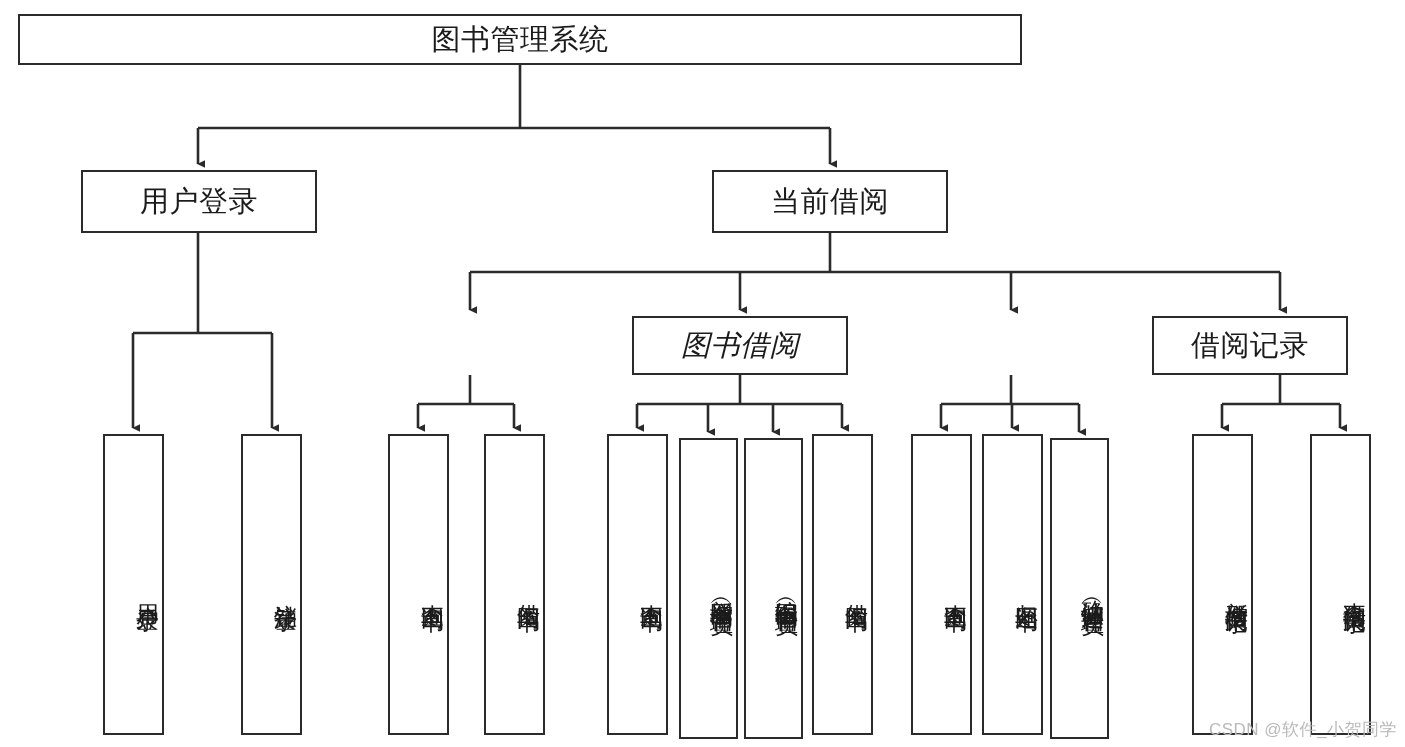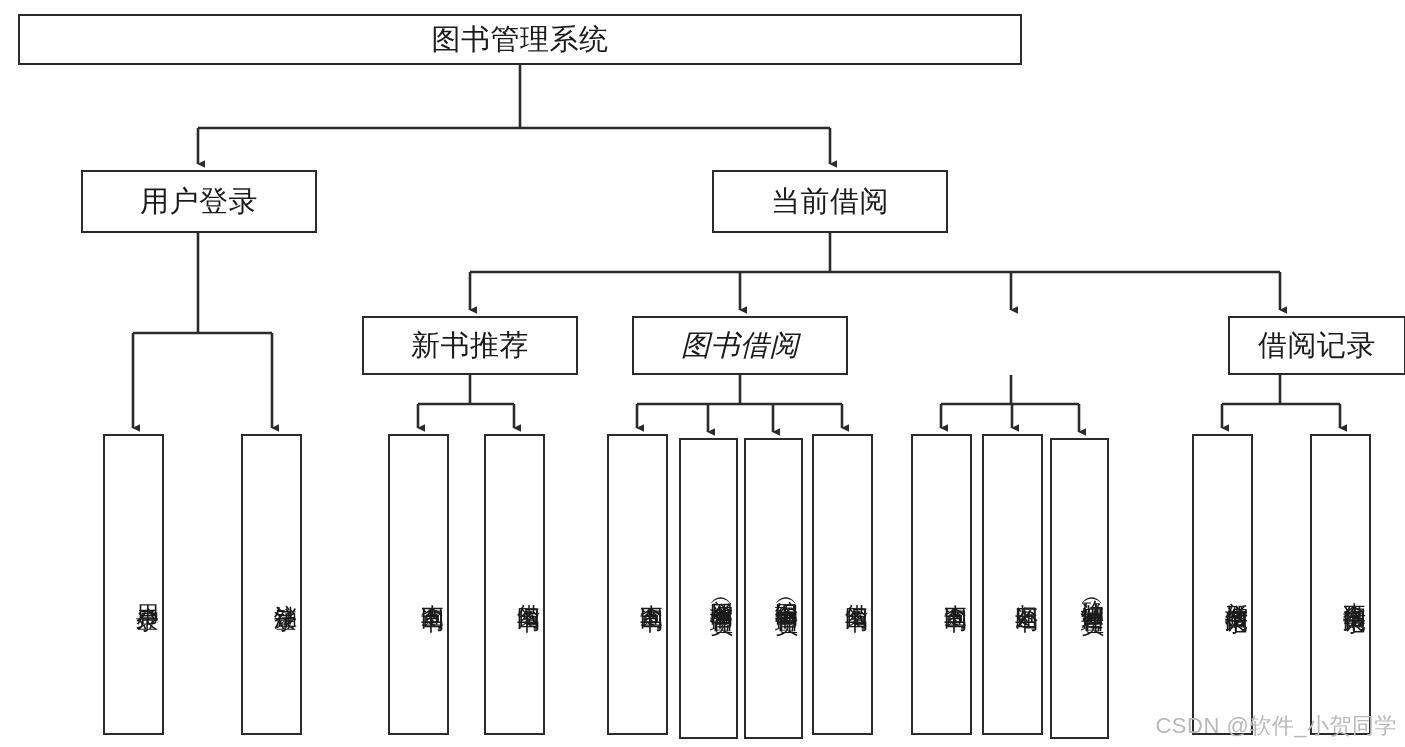--- a/index.html
+++ b/index.html
@@ -57,21 +57,21 @@
   }
   .node-v .vtext {
     writing-mode: vertical-rl;
     text-orientation: upright;
     display: block;
   }
   #watermark {
     position: absolute;
     right: 8px;
     bottom: 6px;
-    font-size: 22px;
+    font-size: 17px;
     color: #b9b9b9;
     white-space: nowrap;
     letter-spacing: 0.5px;
   }
 </style>
 </head>
 <body>
 
 <div id="diagram-root">
 
@@ -129,27 +129,24 @@
     <span>图书管理系统</span>
   </div>
 
   <div class="node node-h" style="left:81px; top:170px; width:236px; height:63px;">
     <span>用户登录</span>
   </div>
   <div class="node node-h" style="left:712px; top:170px; width:236px; height:63px;">
     <span>当前借阅</span>
   </div>
 
-  <div class="node node-h" style="left:362px; top:316px; width:216px; height:59px;">
-    <span>新书推荐</span>
-  </div>
   <div class="node node-h" style="left:632px; top:316px; width:216px; height:59px;font-style:italic;">
     <span>图书借阅</span>
   </div>
-  <div class="node node-h" style="left:1228px; top:316px; width:178px; height:59px;">
+  <div class="node node-h" style="left:1152px; top:316px; width:196px; height:59px;">
     <span>借阅记录</span>
   </div>
 
   <div class="node node-v" style="left:103px; top:434px; width:61px; height:301px;">
     <span class="vtext">用户登录</span>
   </div>
   <div class="node node-v" style="left:241px; top:434px; width:61px; height:301px;">
     <span class="vtext">注销登录</span>
   </div>
 

